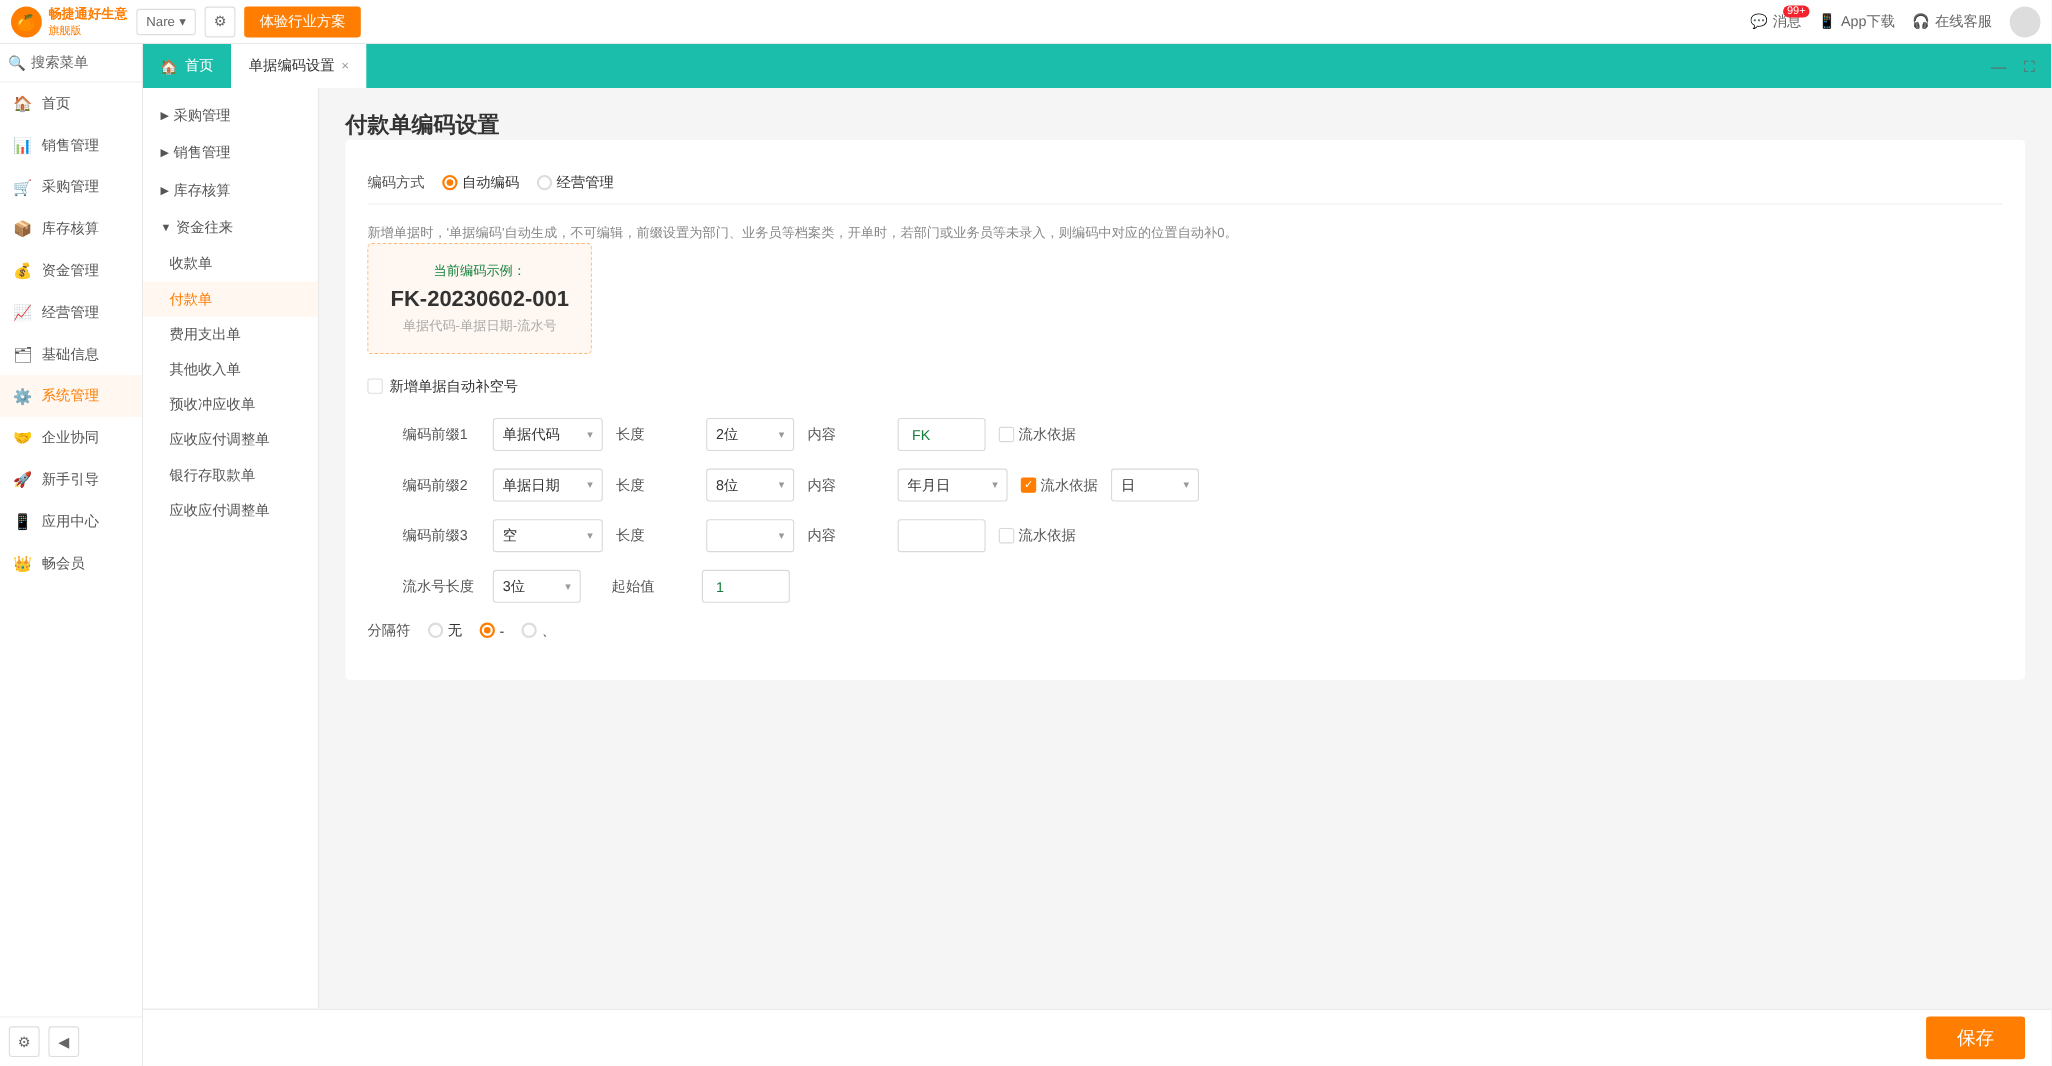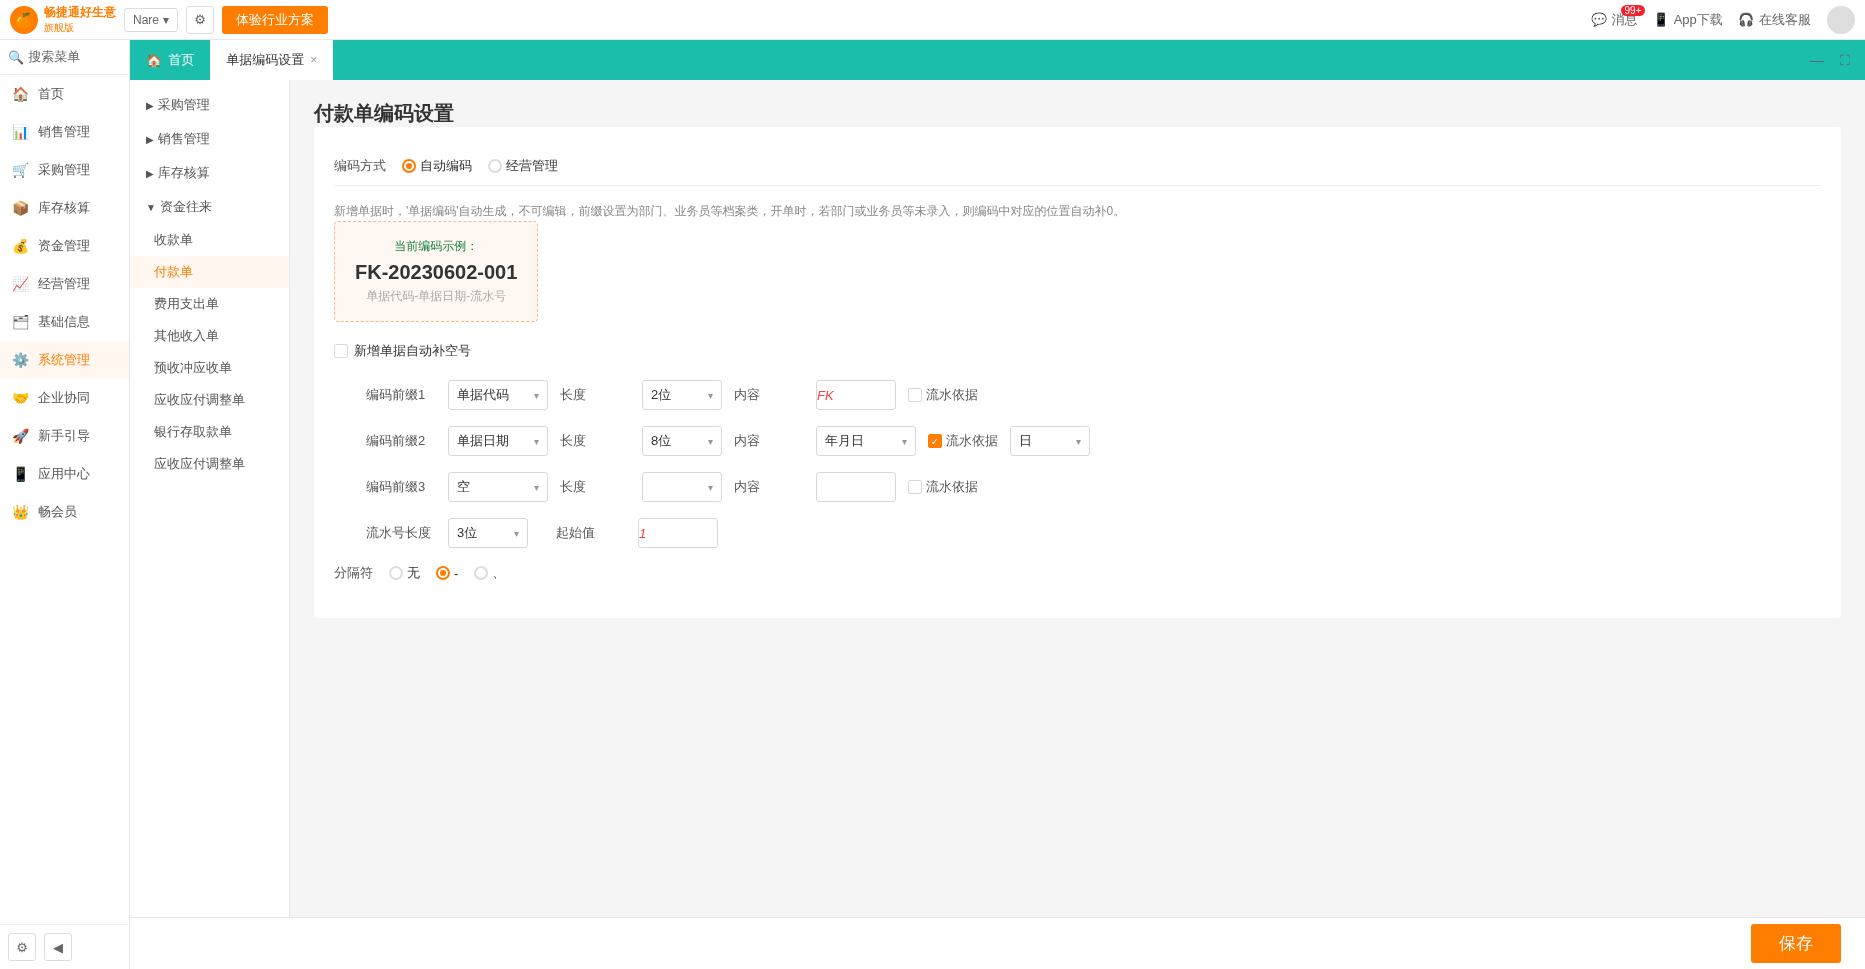--- a/index.html
+++ b/index.html
@@ -71,21 +71,21 @@
     .code-preview-value { font-size: 20px; font-weight: 600; color: #333; }
     .code-preview-sub { font-size: 12px; color: #aaa; margin-top: 4px; }
 
     .auto-fill-row { display: flex; align-items: center; gap: 6px; margin-bottom: 20px; }
     .checkbox-item { width: 14px; height: 14px; border: 1px solid #ddd; border-radius: 2px; cursor: pointer; }
 
     .form-row { display: flex; align-items: center; gap: 12px; margin-bottom: 16px; margin-left: 32px; }
     .form-label { width: 70px; color: #555; font-size: 13px; flex-shrink: 0; }
     .form-select { height: 30px; border: 1px solid #d9d9d9; border-radius: 3px; padding: 0 8px; display: flex; align-items: center; justify-content: space-between; cursor: pointer; background: #fff; min-width: 80px; font-size: 13px; color: #333; gap: 6px; }
     .form-select-lg { min-width: 100px; }
-    .form-input { height: 30px; border: 1px solid #d9d9d9; border-radius: 3px; padding: 0 0; font-size: 13px; color: #ef4444; width: 80px; font-style: italic; }
+    .form-input { height: 30px; border: 1px solid #d9d9d9; border-radius: 3px; padding: 0 12px; font-size: 13px; color: #15803d; width: 80px; }
     .checkbox-label { display: flex; align-items: center; gap: 4px; color: #555; font-size: 13px; cursor: pointer; }
     .checkbox-sq { width: 14px; height: 14px; border: 1px solid #d9d9d9; border-radius: 2px; display: flex; align-items: center; justify-content: center; }
     .checkbox-sq.checked { background: #ff7d00; border-color: #ff7d00; color: white; font-size: 10px; }
 
     .separator-row { display: flex; align-items: center; gap: 16px; margin-bottom: 16px; }
     .separator-label { color: #555; font-size: 13px; }
     .sep-radio { display: flex; align-items: center; gap: 4px; font-size: 13px; cursor: pointer; }
 
     .bottom-bar { height: 52px; background: #fff; border-top: 1px solid #e8e8e8; display: flex; align-items: center; justify-content: flex-end; padding: 0 24px; flex-shrink: 0; }
     .save-btn { background: #ff7d00; color: white; border: none; padding: 8px 28px; border-radius: 3px; cursor: pointer; font-size: 17px; }

